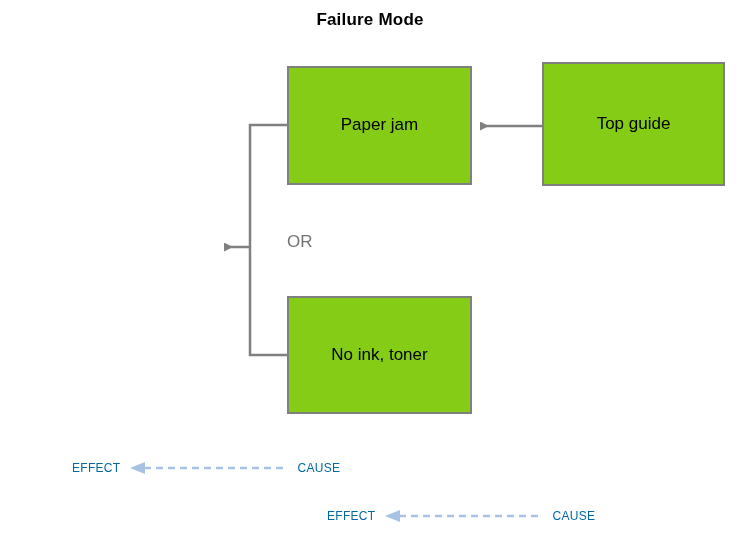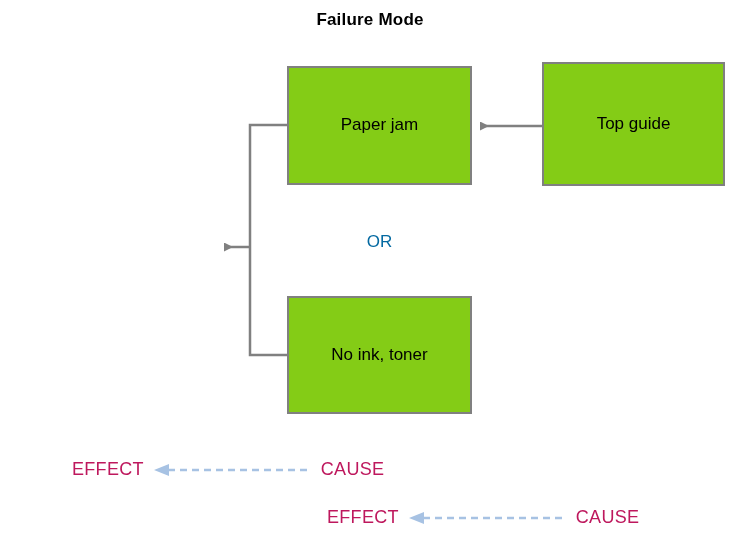--- a/index.html
+++ b/index.html
@@ -46,33 +46,33 @@
     justify-content: center;
     text-align: center;
     font-size: 17px;
     color: #000000;
     line-height: 1.35;
     padding: 4px;
   }
   .or-label {
     position: absolute;
     font-size: 17px;
-    color: #0369a1;
-    text-align: center;
+    color: #737373;
+    text-align: left;
     white-space: nowrap;
   }
   .legend-row {
     position: absolute;
     display: flex;
     align-items: center;
     white-space: nowrap;
   }
   .legend-text {
-    font-size: 18px;
-    color: #be185d;
+    font-size: 12px;
+    color: #0369a1;
     letter-spacing: 0.3px;
   }
   .legend-arrow-wrap {
     position: relative;
     height: 18px;
     display: flex;
     align-items: center;
   }
   .legend-arrow-wrap svg {
     display: block;

